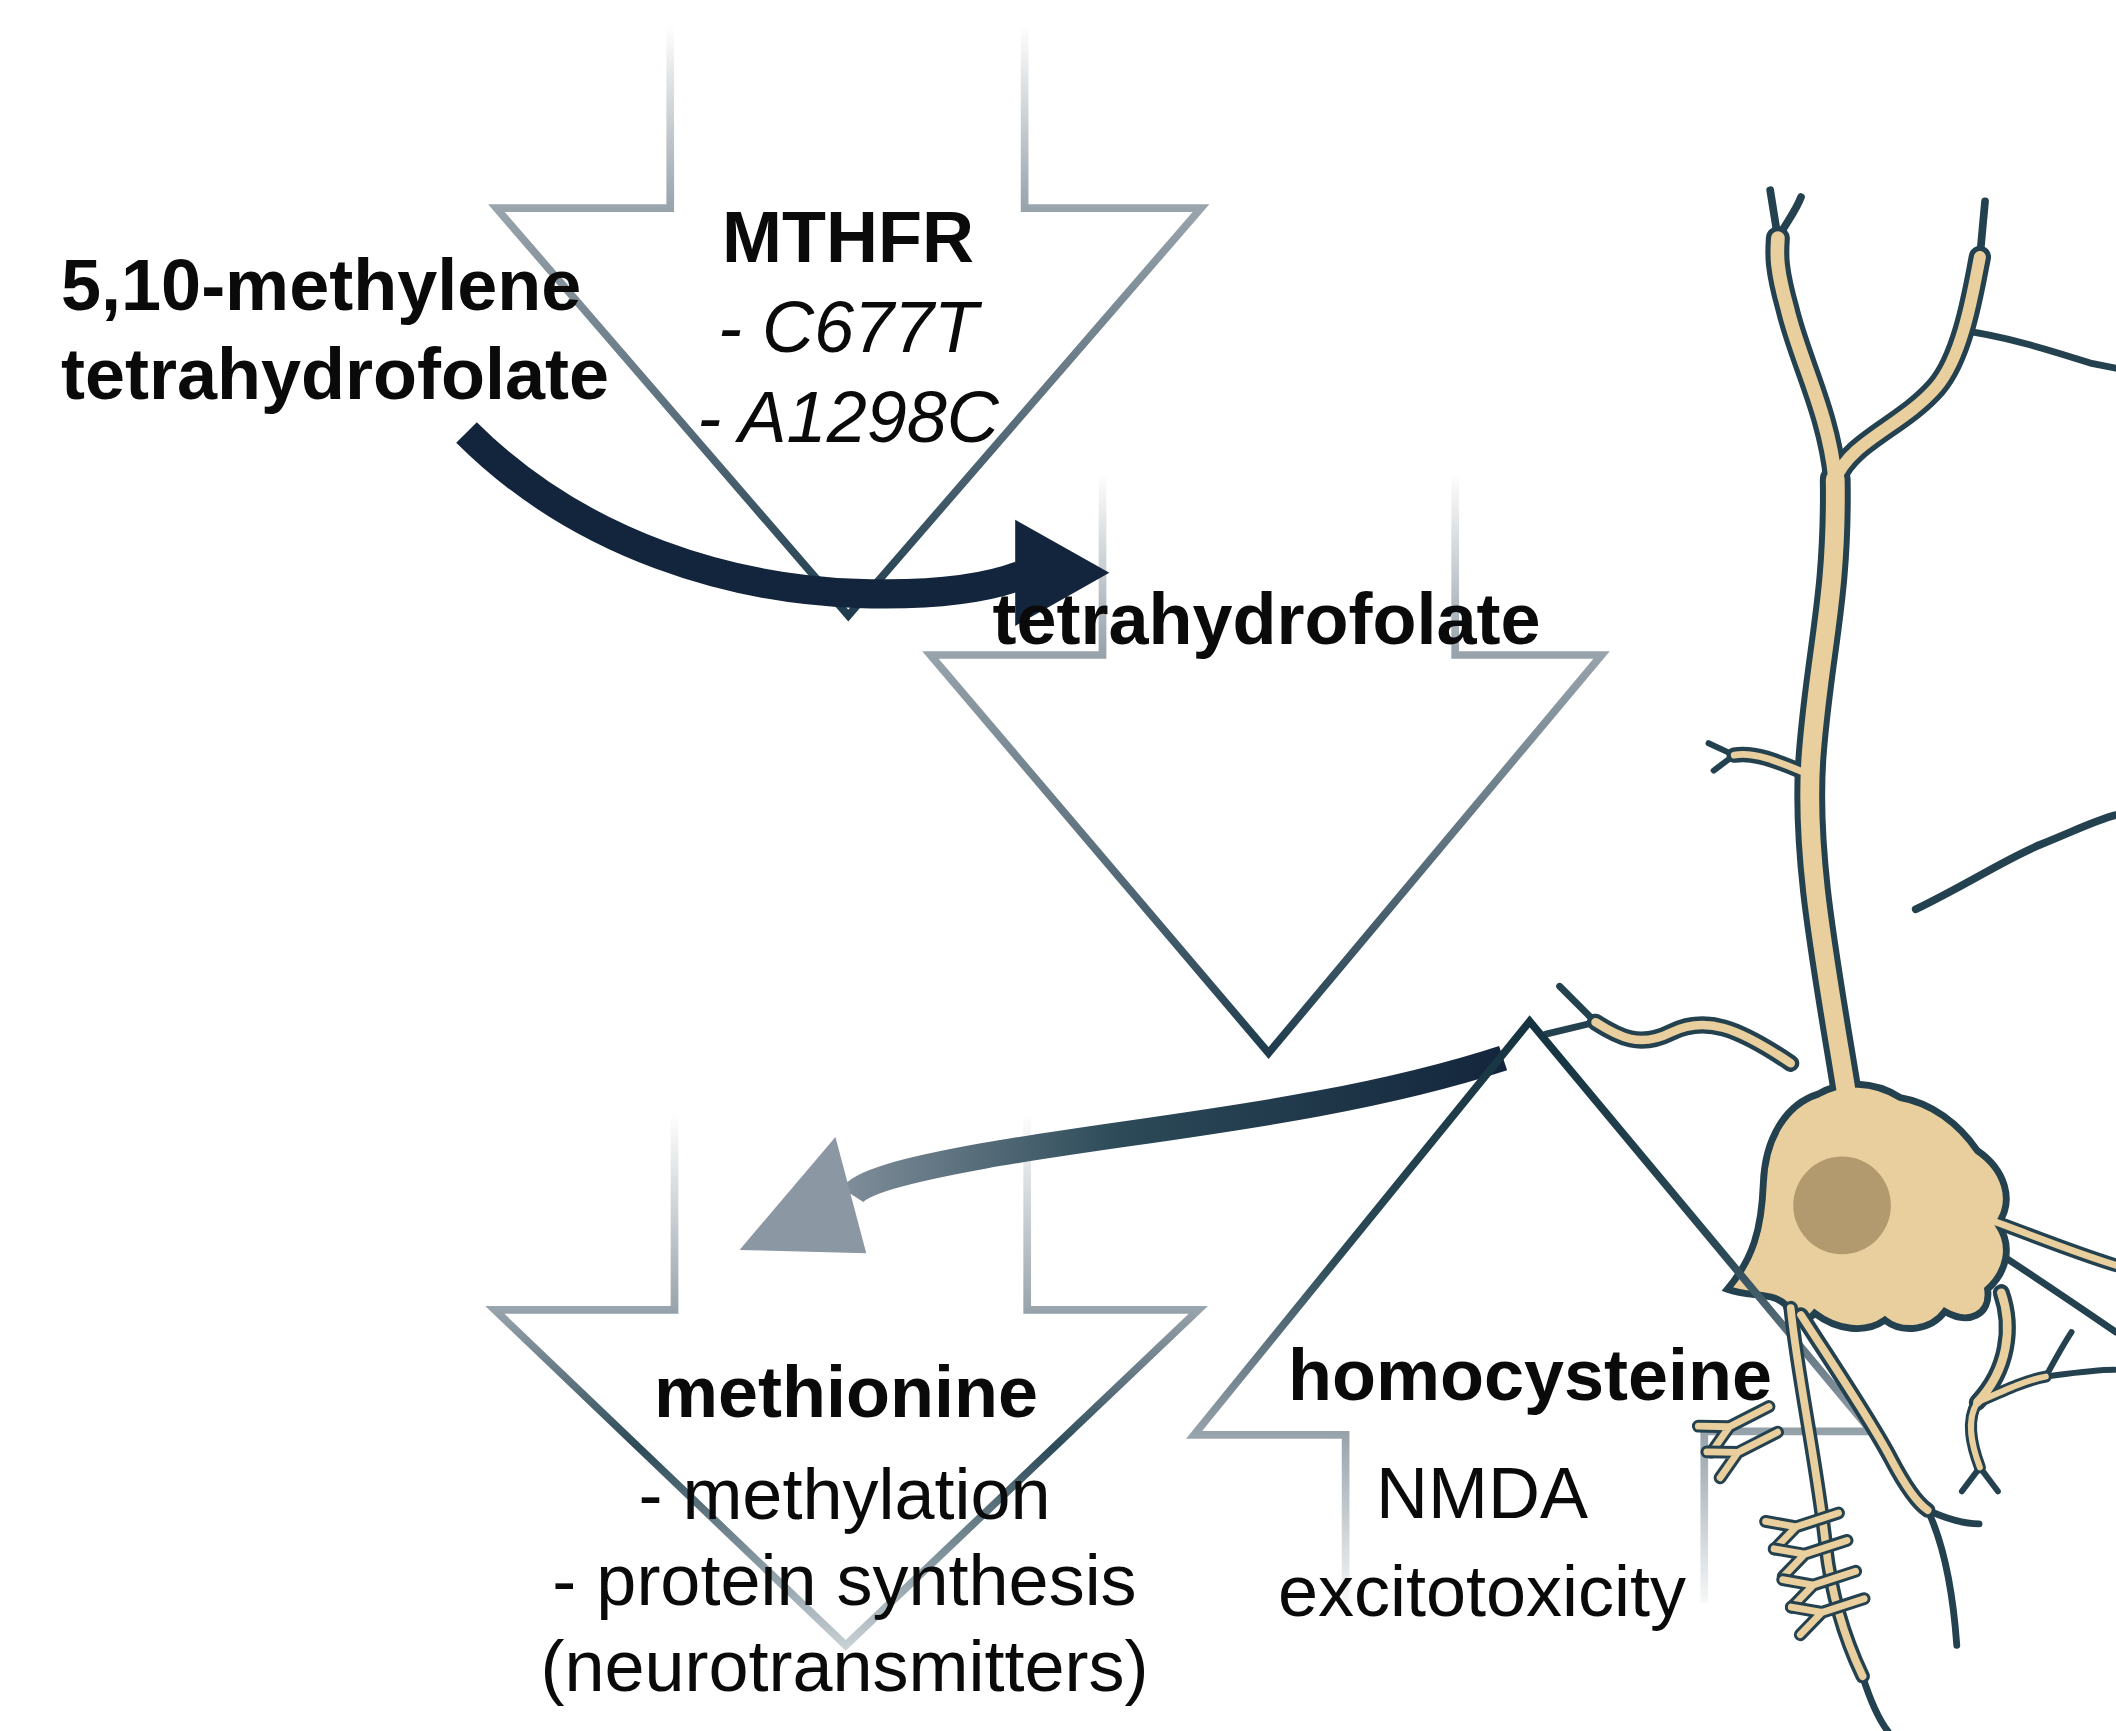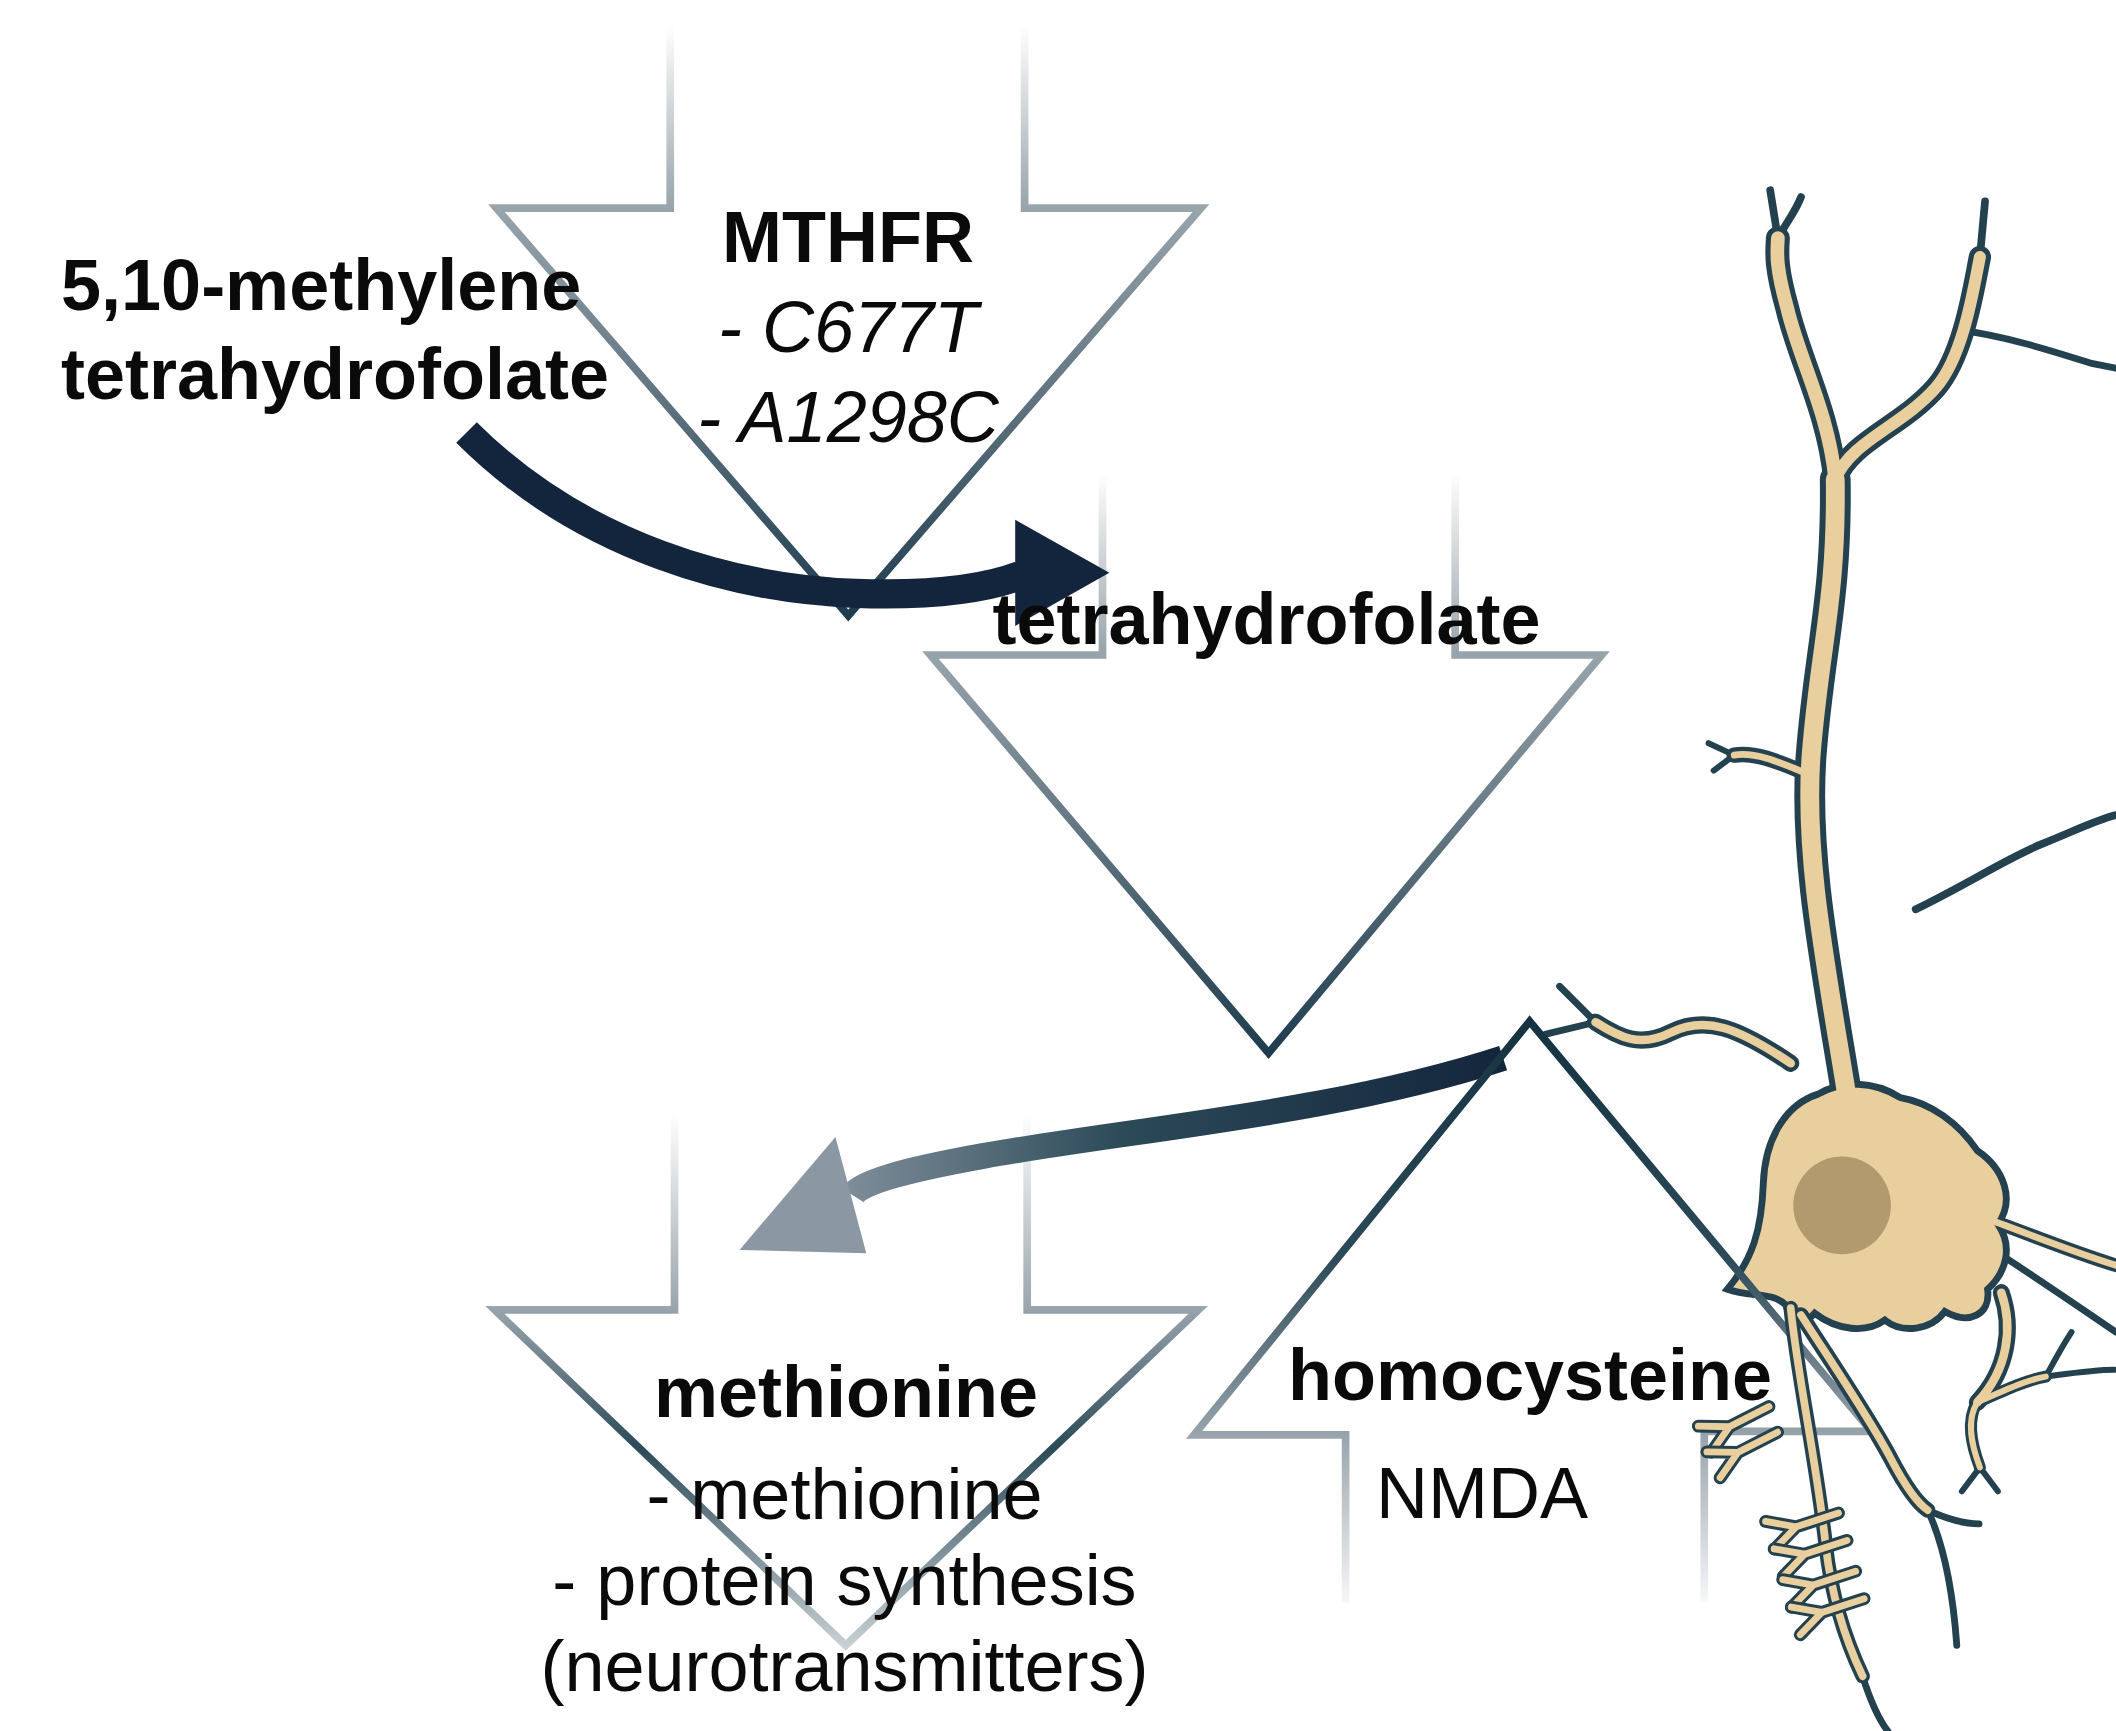--- a/index.html
+++ b/index.html
@@ -195,27 +195,28 @@
 
   <div class="lbl b ctr" style="left:967px;top:573px;width:599px;line-height:92px;">
     <div>tetrahydrofolate</div>
   </div>
 
   <div class="lbl b ctr" style="left:589px;top:1348px;width:514px;">
     <div>methionine</div>
   </div>
 
   <div class="lbl ctr" style="left:502px;top:1451px;width:685px;line-height:86px;">
-    <div>- methionine</div>
+    <div>- methylation</div>
     <div>- protein synthesis</div>
     <div>(neurotransmitters)</div>
   </div>
 
   <div class="lbl b ctr" style="left:1273px;top:1315px;width:514px;margin-top:16px;">
     <div>homocysteine</div>
   </div>
 
   <div class="lbl ctr" style="left:1225px;top:1444px;width:514px;line-height:98px;">
     <div>NMDA</div>
+    <div>excitotoxicity</div>
   </div>
 
 </div>
 
 
 </body></html>

